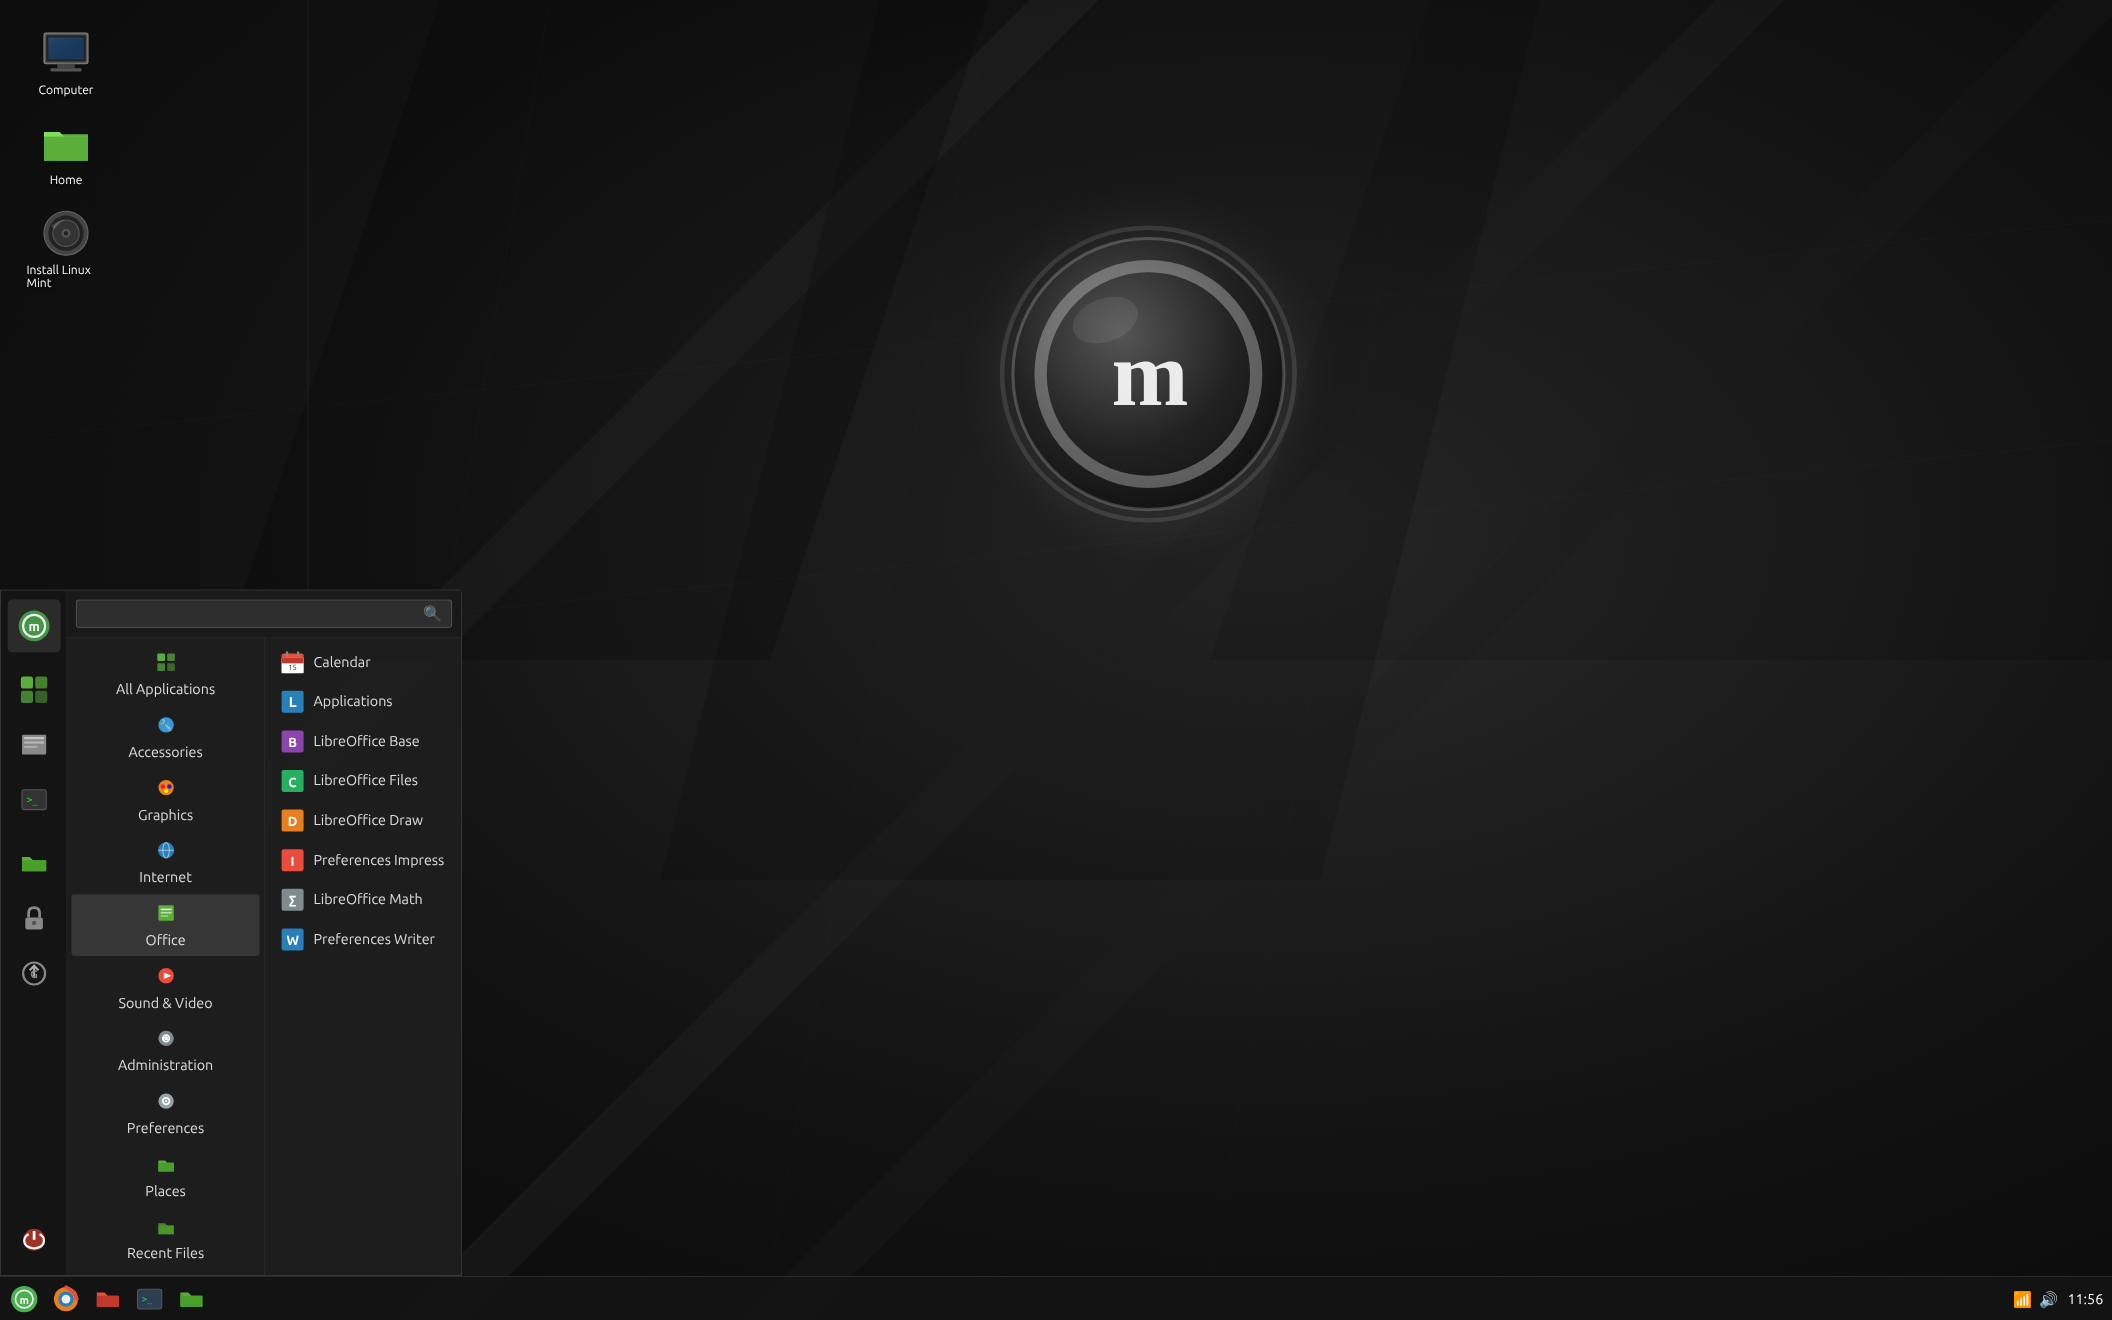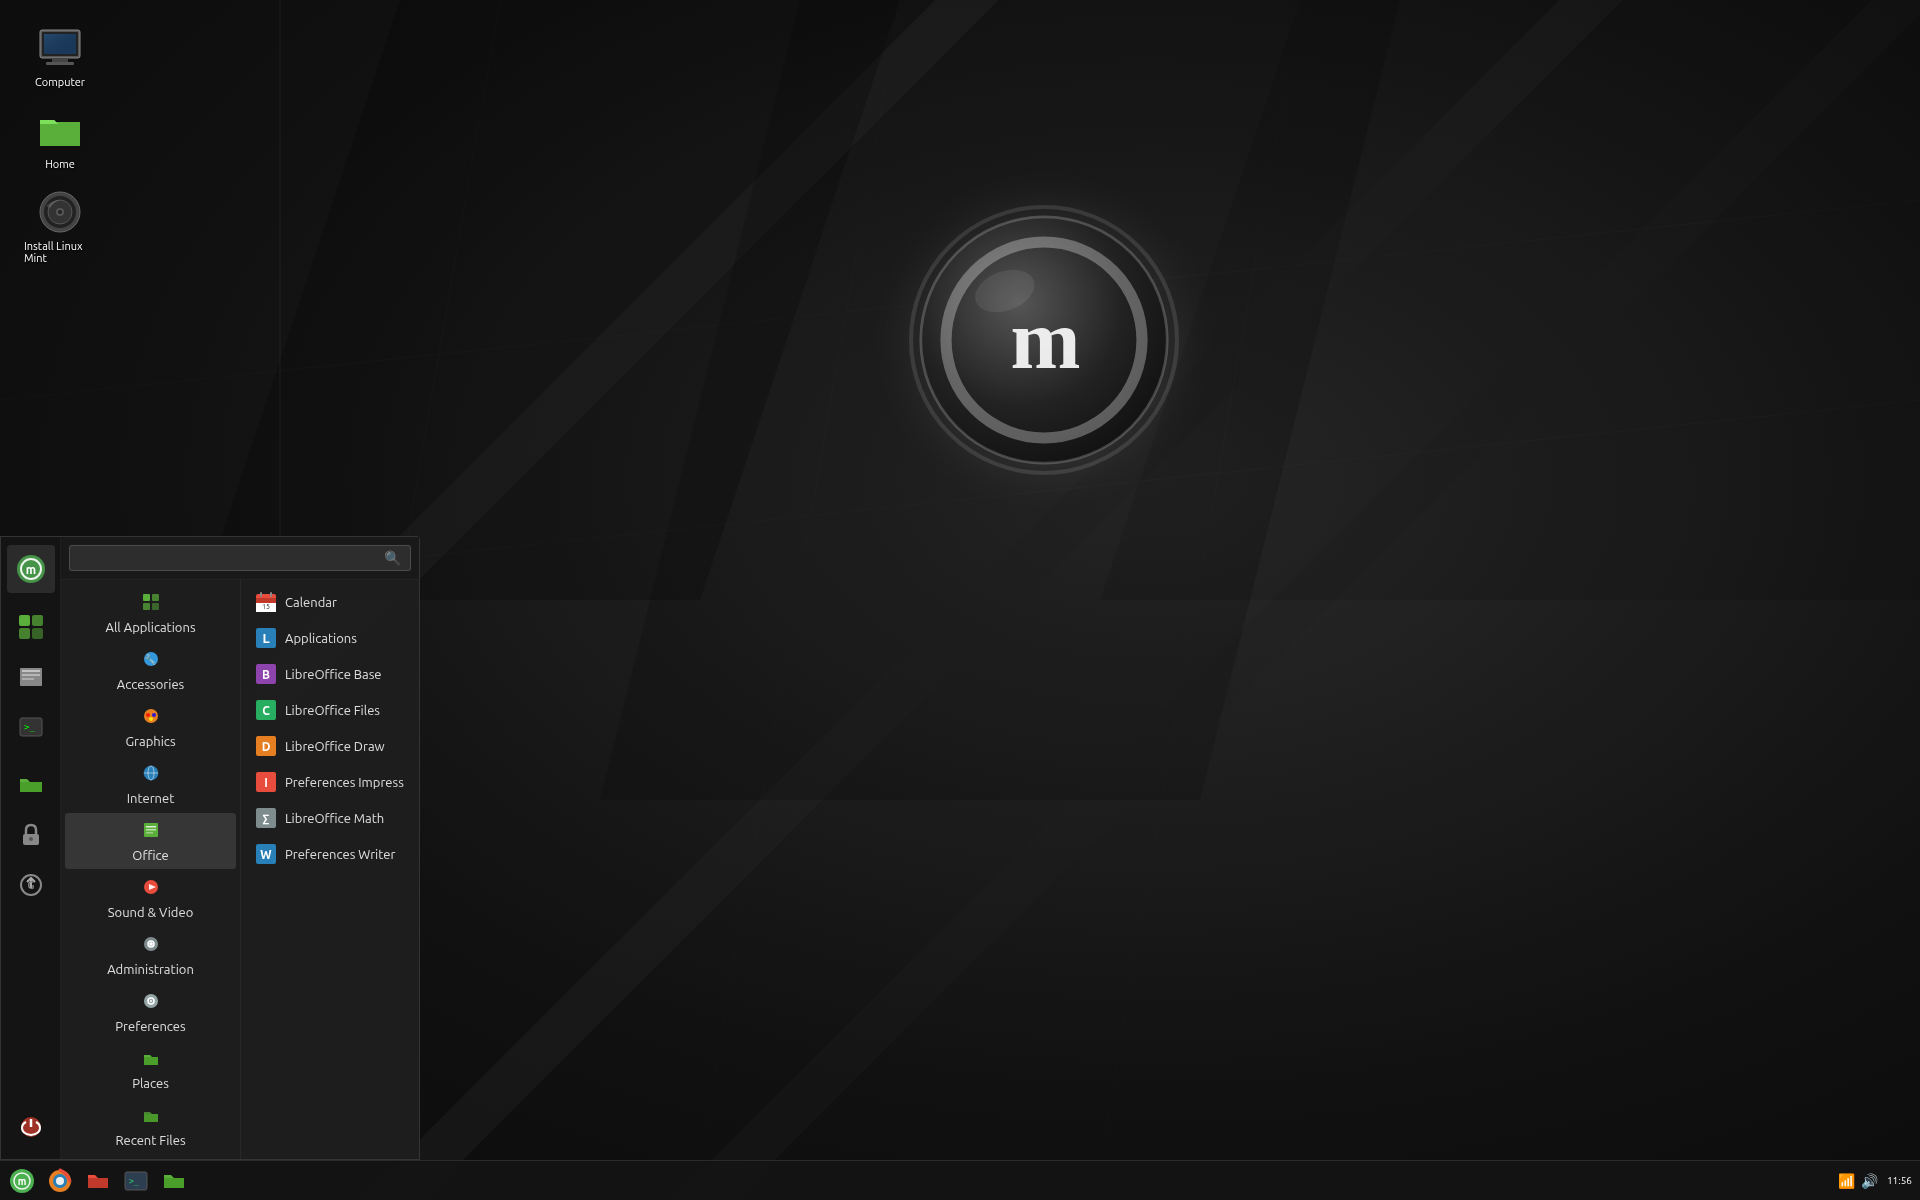--- a/index.html
+++ b/index.html
@@ -720,16 +720,16 @@
       </div>
     </div>
 
     <div class="taskbar-right">
       <div class="system-tray">
 
         <span style="font-size:14px; cursor:pointer;">📶</span>
 
         <span style="font-size:14px; cursor:pointer;">🔊</span>
       </div>
-      <span style="color:white; font-size:10px;">11:56</span>
+      <span style="color:white; font-size:13px;">11:56</span>
     </div>
   </div>
 </div>
 
 </body></html>

